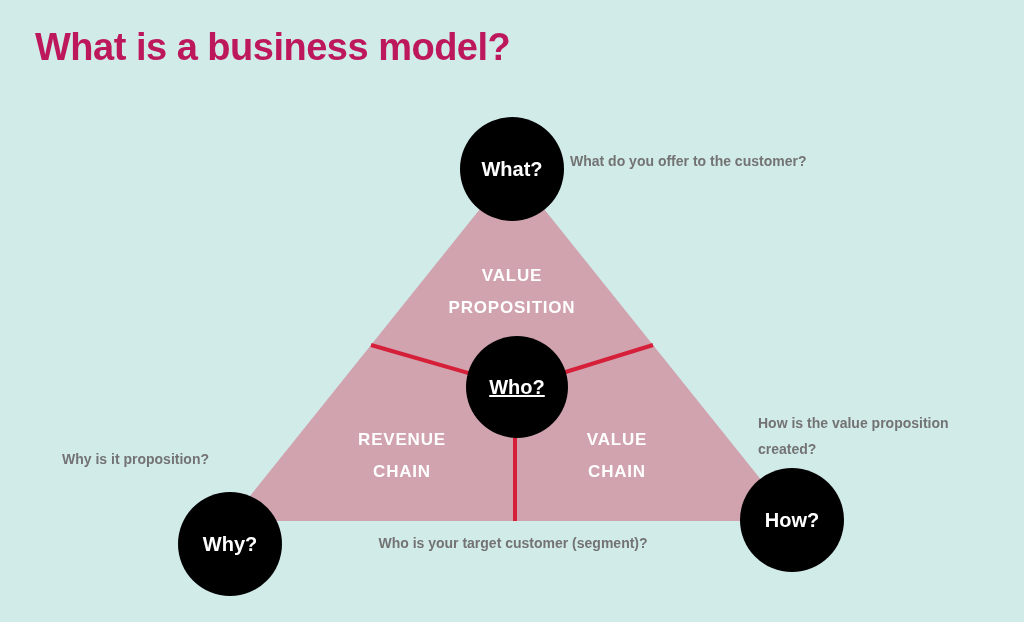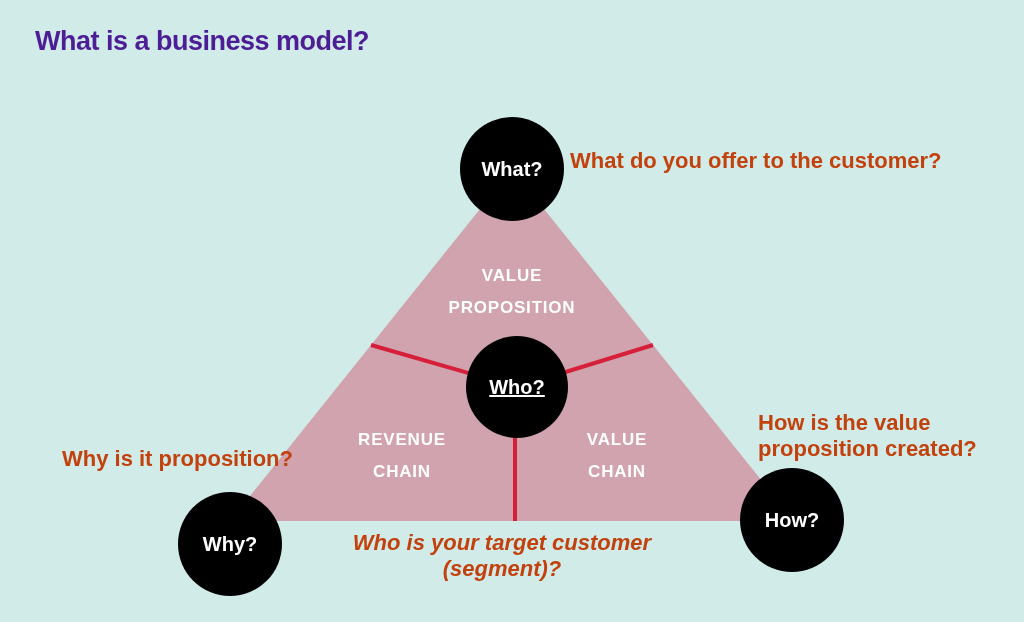--- a/index.html
+++ b/index.html
@@ -11,24 +11,24 @@
     height: 622px;
     background: #d1ebe9;
     overflow: hidden;
   }
 
   .page-title {
     position: absolute;
     left: 35px;
     top: 26px;
     margin: 0;
-    font-size: 27px;
+    font-size: 38px;
     font-weight: bold;
     letter-spacing: -0.5px;
-    color: #4c1d95;
+    color: #be185d;
     text-align: right;
   }
 
   .diagram-svg {
     position: absolute;
     left: 0;
     top: 0;
   }
 
   .circle {
@@ -56,29 +56,29 @@
     letter-spacing: 0.8px;
     text-align: center;
     white-space: pre-line;
   }
   .label-value-proposition { left: 362px; top: 260px; width: 300px; }
   .label-revenue-model     { left: 302px; top: 424px; width: 200px; }
   .label-value-chain       { left: 517px; top: 424px; width: 200px; }
 
   .question {
     position: absolute;
-    color: #c2410c;
+    color: #737373;
     font-weight: bold;
-    font-size: 22px;
+    font-size: 14px;
     line-height: 26px;
   }
   .q-what { left: 570px; top: 148px; }
   .q-why  { left: 62px;  top: 446px; }
   .q-how  { left: 758px; top: 410px; width: 240px; }
-  .q-who  { left: 302px; top: 530px; width: 400px; text-align: center; font-style: italic; }
+  .q-who  { left: 313px; top: 530px; width: 400px; text-align: center; }
 </style>
 </head>
 <body>
 
 <div class="canvas">
 
   <h1 class="page-title">What is a business model?</h1>
 
   <svg class="diagram-svg" width="1024" height="622" viewBox="0 0 1024 622">
     <polygon points="512,169 230,521 794,521" fill="#d0a3ae"></polygon>

